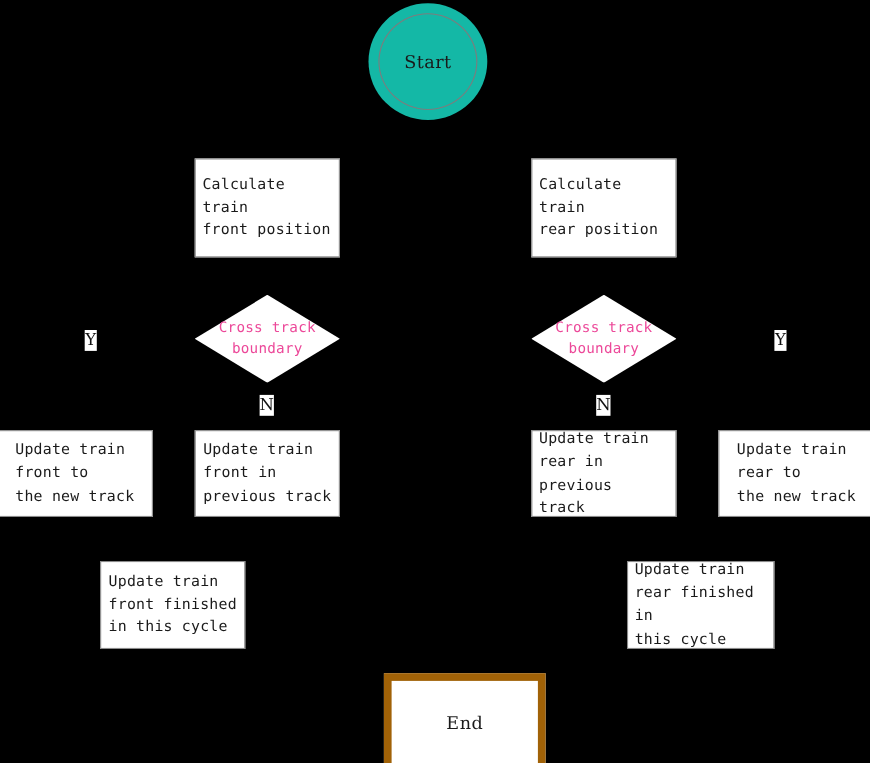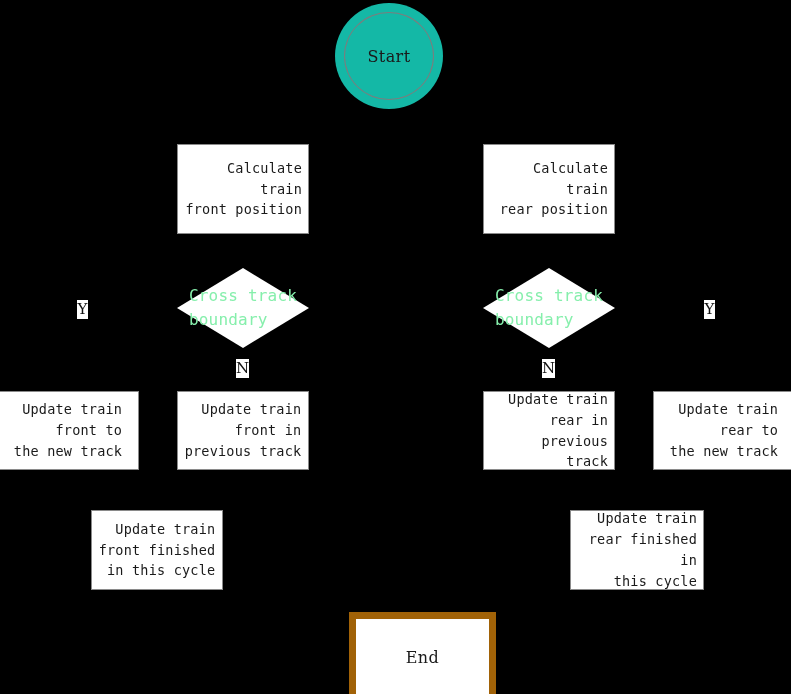--- a/index.html
+++ b/index.html
@@ -18,21 +18,21 @@
 
   
   .node {
     position: absolute;
     box-sizing: border-box;
     background: #ffffff;
     color: #1a1a1a;
     display: flex;
     align-items: center;
     justify-content: center;
-    text-align: right;
+    text-align: left;
   }
 
   .process {
     border: 1px solid #8a8a8a;
     font-size: 13.5px;
     line-height: 1.55;
     letter-spacing: 0.2px;
     padding: 4px 6px;
     white-space: pre-line;
   }
@@ -84,24 +84,24 @@
     inset: 0;
     background: #ffffff;
     clip-path: polygon(50% 0%, 100% 50%, 50% 100%, 0% 50%);
   }
   .decision .diamond-text {
     position: absolute;
     inset: 0;
     display: flex;
     align-items: center;
     justify-content: center;
-    text-align: left;
-    font-size: 16px;
+    text-align: center;
+    font-size: 13px;
     line-height: 1.5;
-    color: #86efac;
+    color: #ec4899;
     white-space: pre-line;
     letter-spacing: 0.2px;
   }
 
   
   .edge-label {
     position: absolute;
     background: #ffffff;
     color: #111111;
     font-family: "DejaVu Serif", "Liberation Serif", serif;

